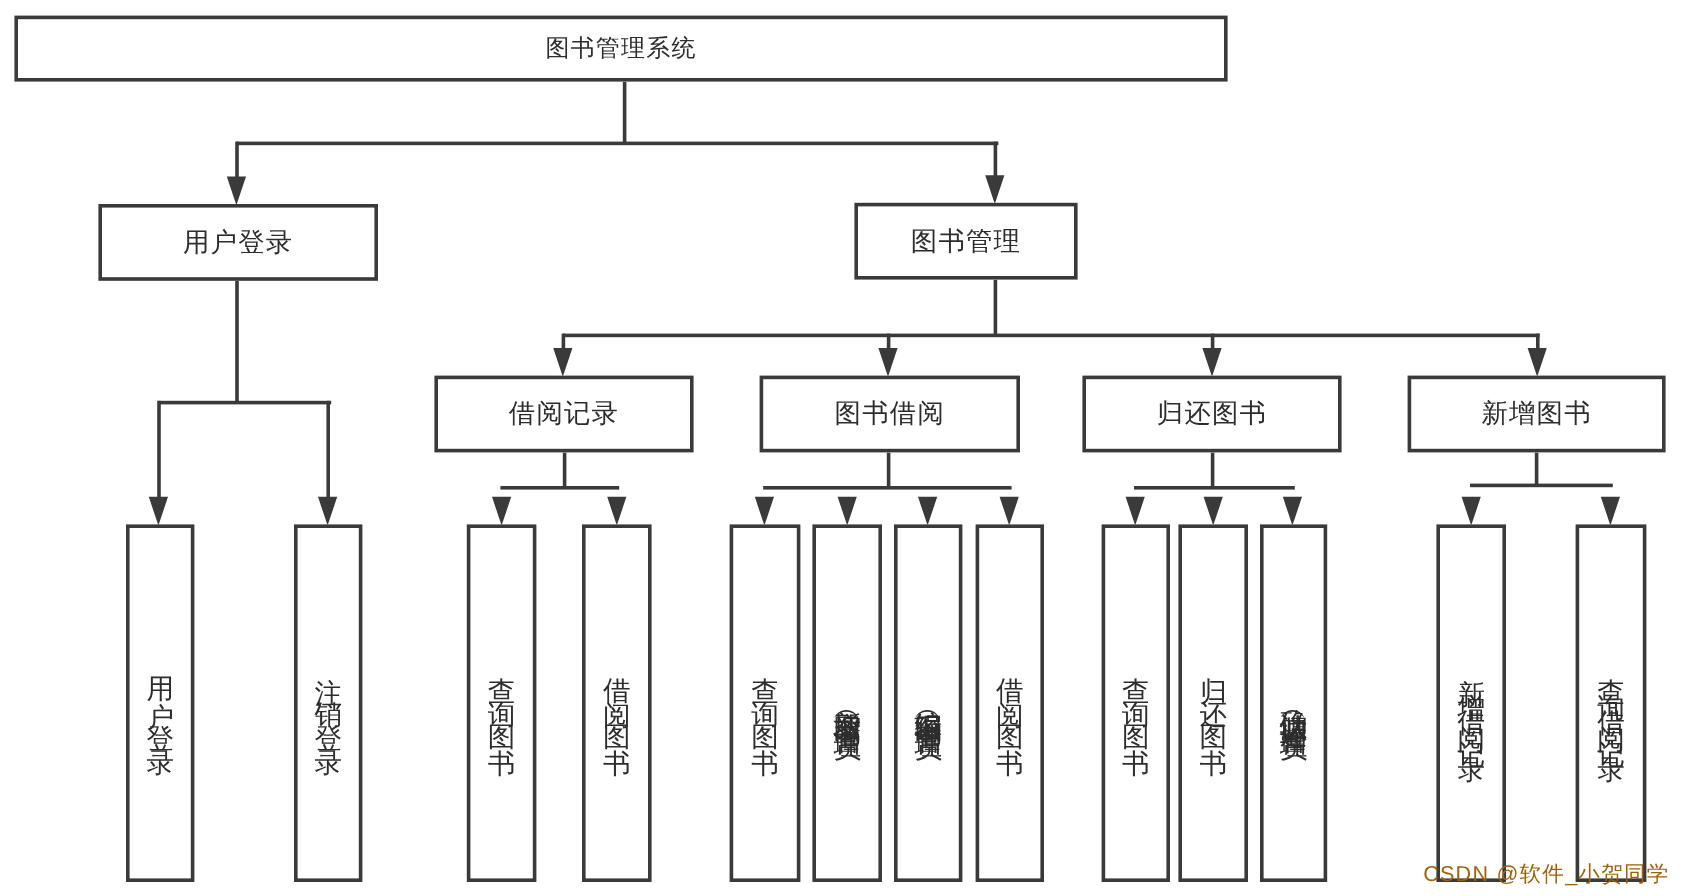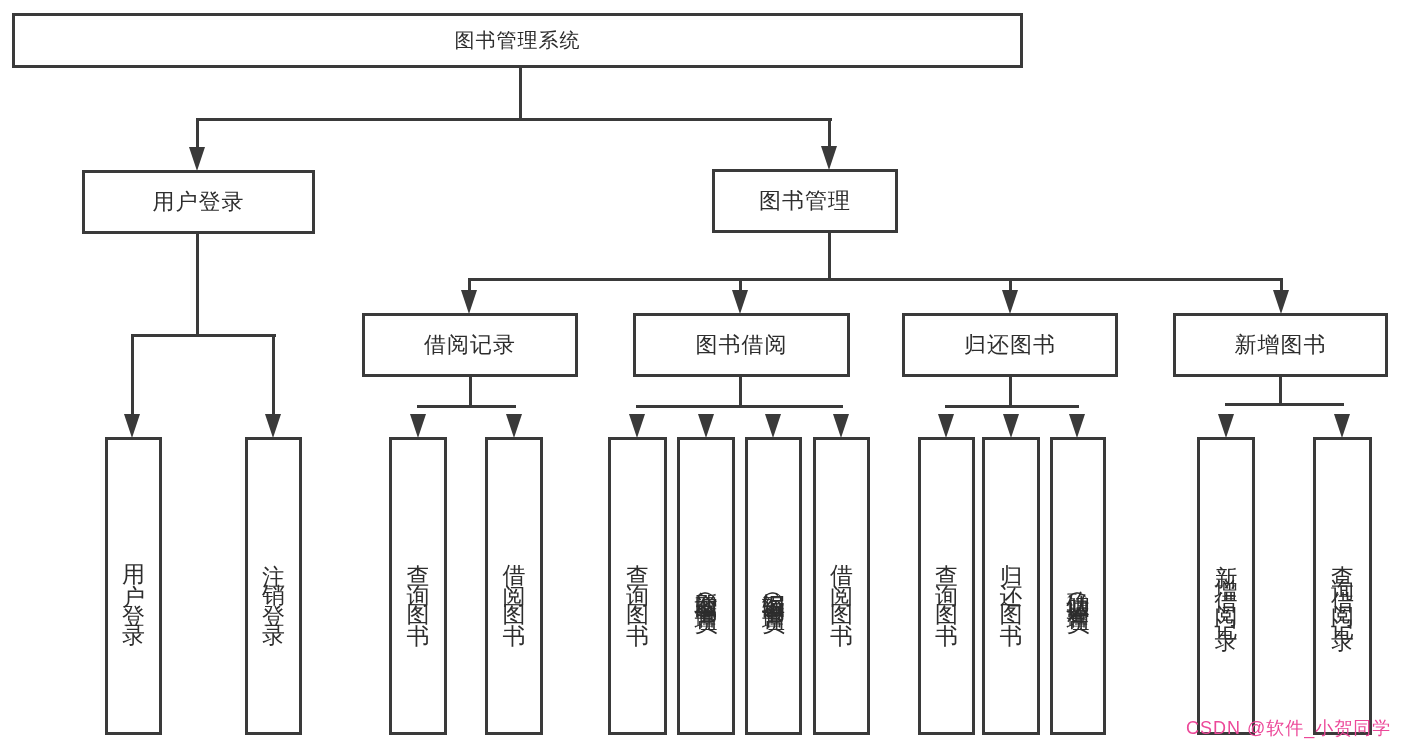--- a/index.html
+++ b/index.html
@@ -41,21 +41,21 @@
     position:absolute;
     width:0;height:0;
     border-left:8px solid transparent;
     border-right:8px solid transparent;
     border-top:24px solid var(--line);
   }
   .watermark{
     position:absolute;
     left:1186px;top:716px;
     font-size:18px;
-    color:#ec4899;
+    color:#a16207;
     letter-spacing:1px;
     white-space:nowrap;
   }
 </style>
 </head>
 <body>
 
 <div class="stage">
   <div id="connector-layer">
       <div class="line" style="left: 519px; top: 68px; width: 3px; height: 51px;"></div>

